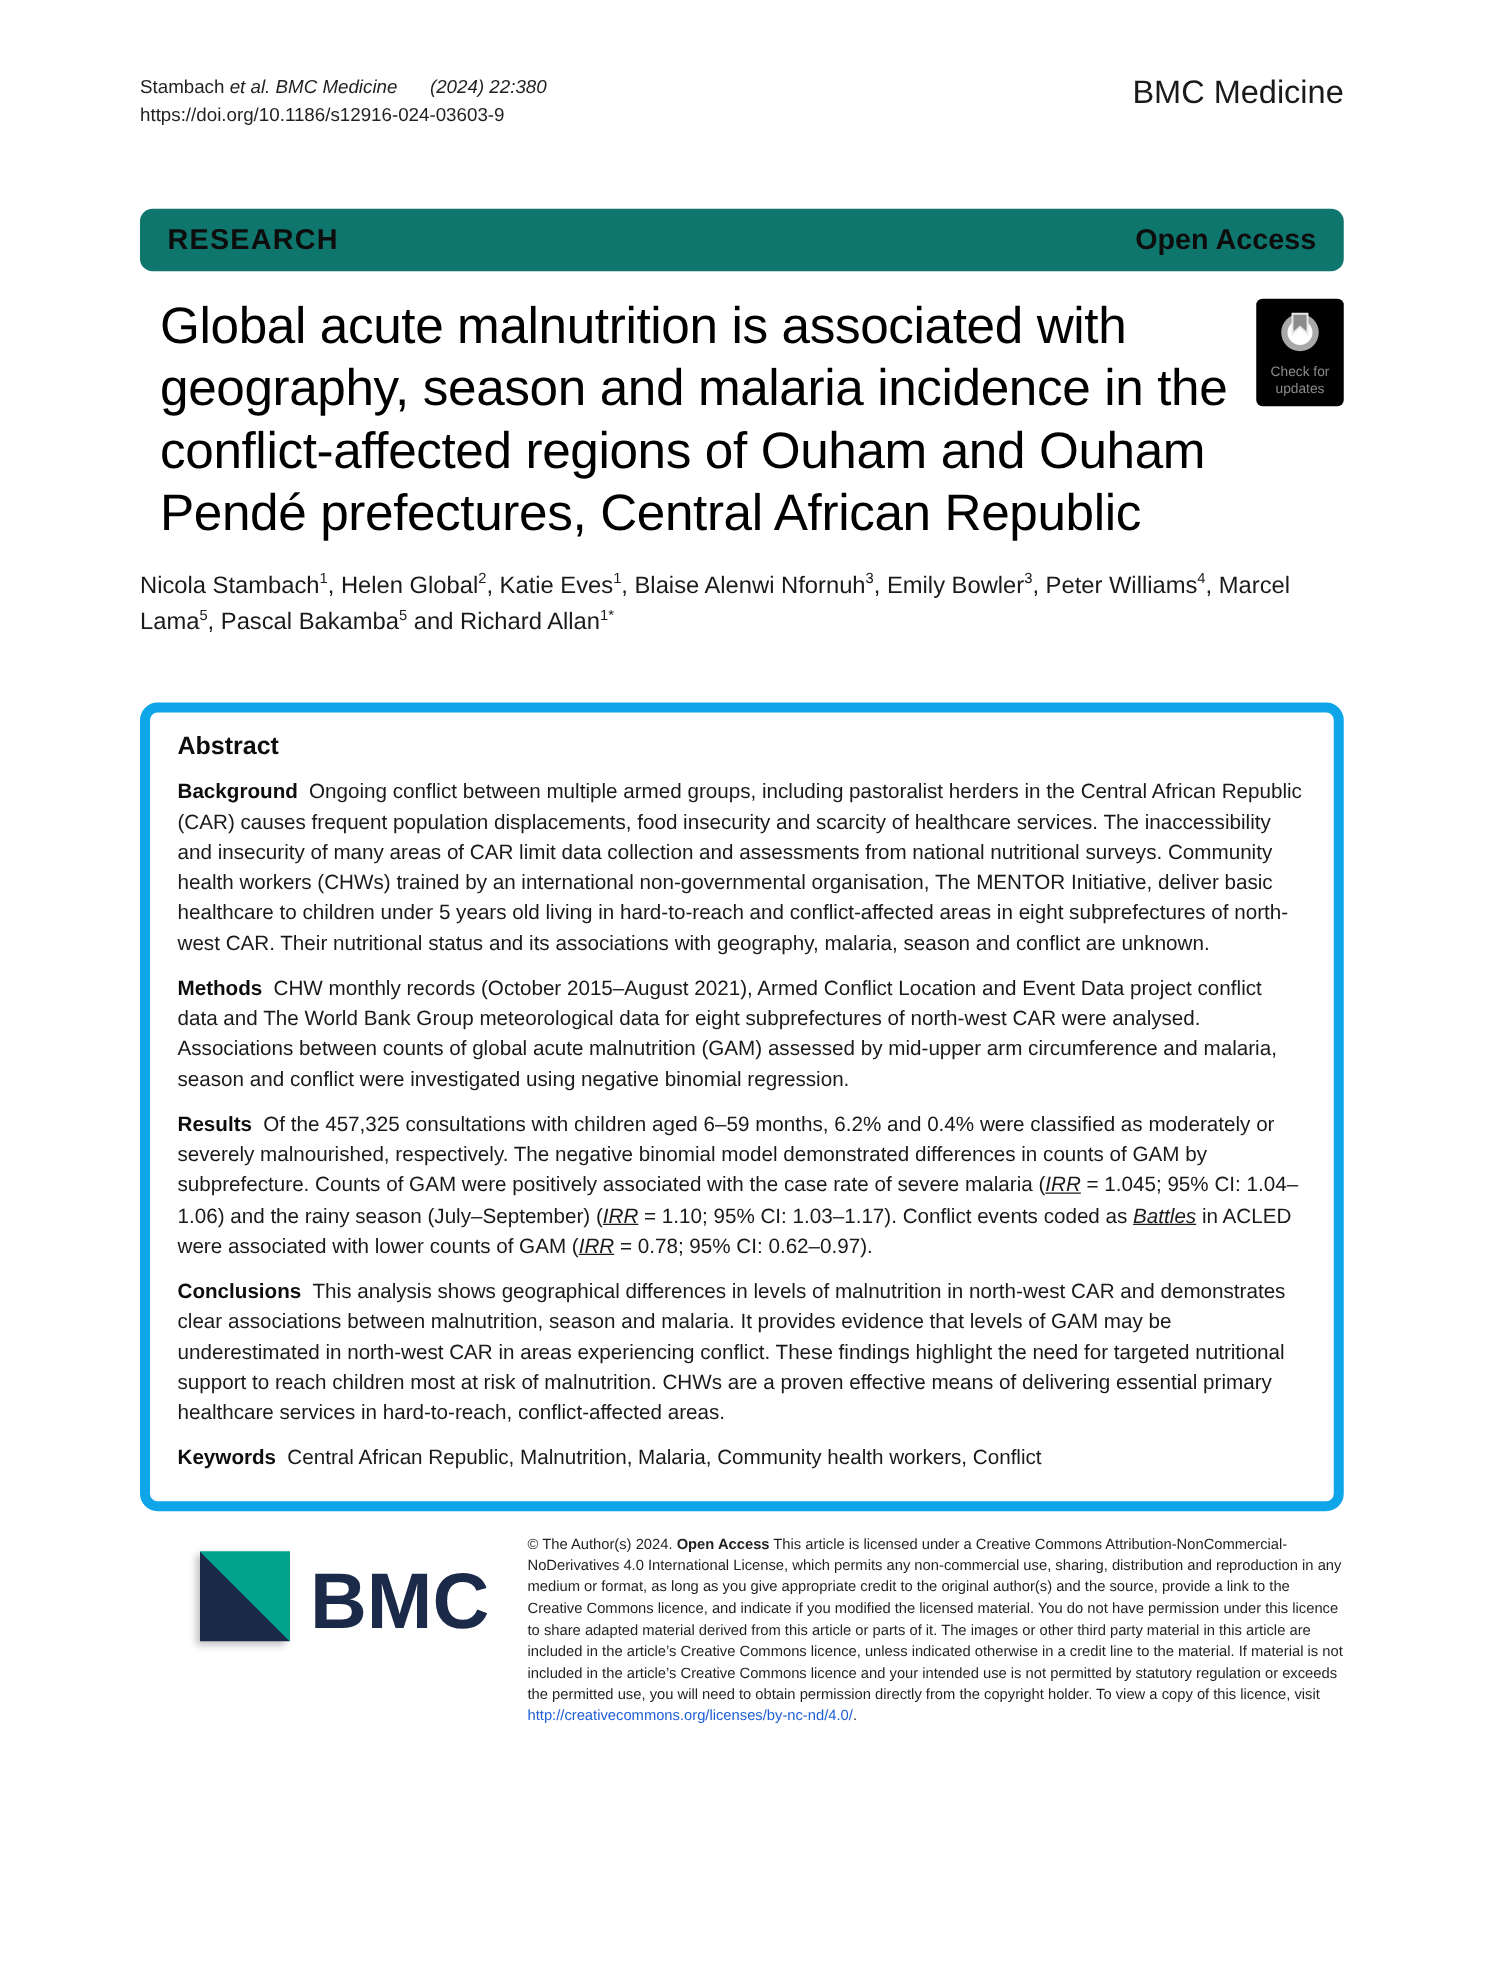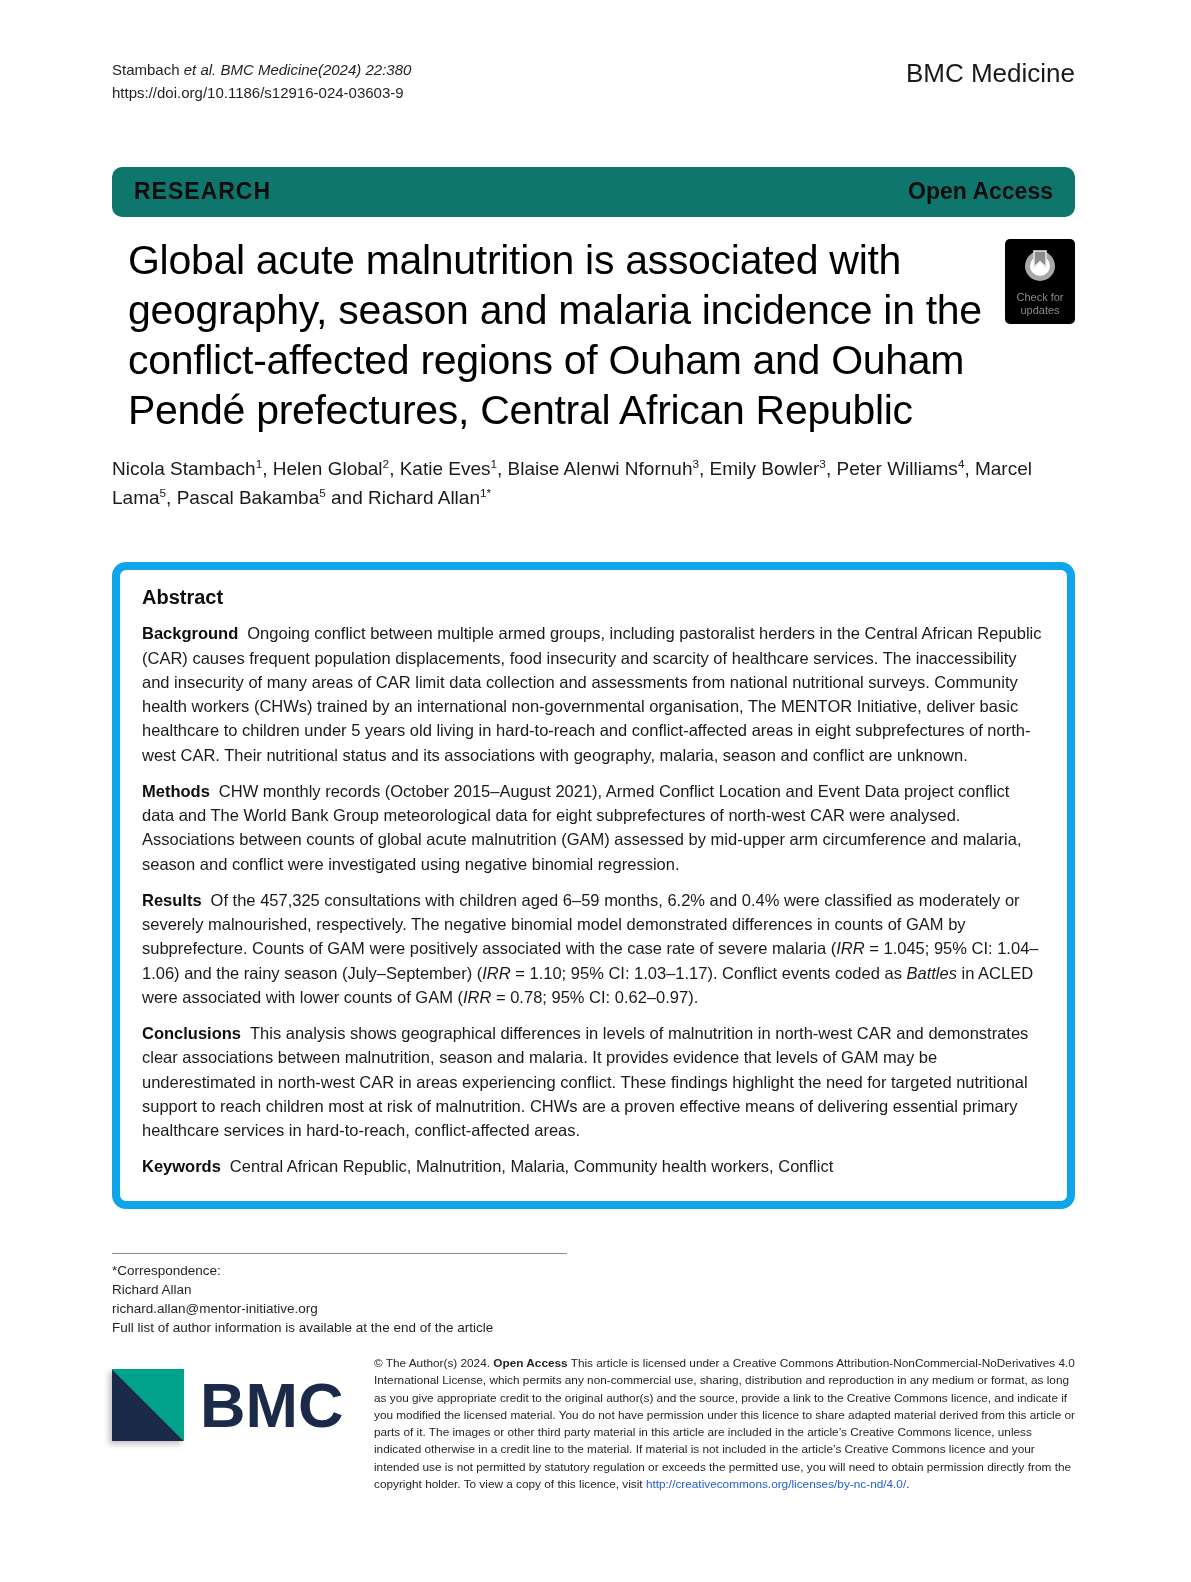--- a/index.html
+++ b/index.html
@@ -14,21 +14,21 @@
     width: 1191px;
     height: 1582px;
     background: #ffffff;
     overflow: hidden;
     padding: 58px 116px 0 112px;
   }
   
   .header-row { display: flex; justify-content: space-between; align-items: flex-start; }
   .citation { font-size: 15px; line-height: 1.55; color: #231f20; }
   .citation .it { font-style: italic; }
-  .citation .issue { font-style: italic; }
+  .citation .issue { font-style: italic; margin-left: 26px; }
   .journal-name { font-size: 26px; color: #1a1a1a; margin-top: 0; }
 
   
   .banner {
     margin-top: 62px;
     height: 50px;
     background: #0f766e;
     border-radius: 10px;
     display: flex;
     align-items: center;
@@ -69,30 +69,30 @@
   .abstract-box {
     margin-top: 50px;
     border: 8px solid #0ea5e9;
     border-radius: 14px;
     padding: 16px 22px 20px;
   }
   .abstract-title { font-size: 20px; font-weight: bold; margin-bottom: 12px; color: #0d0d0d; }
   .abs-para { font-size: 16.5px; line-height: 1.47; margin-bottom: 12px; color: #1a1a1a; }
   .abs-para:last-child { margin-bottom: 2px; }
   .abs-label { font-weight: bold; margin-right: 9px; color: #0d0d0d; }
-  .abs-para .it { font-style: italic; }
+  .abs-para .it { font-style: italic; text-decoration: underline; }
 
   
   .correspondence { margin-top: 44px; }
   .corr-rule { width: 455px; border-top: 1px solid #8a8a8a; margin-bottom: 7px; }
   .corr-line { font-size: 13.5px; line-height: 1.42; color: #231f20; }
 
   
   .footer { margin-top: 18px; display: flex; align-items: flex-start; }
-  .bmc-logo { display: flex; align-items: center; margin-top: 14px; width: 243px; flex: 0 0 243px; }
+  .bmc-logo { display: flex; align-items: flex-end; margin-top: 14px; width: 243px; flex: 0 0 243px; margin-left: 48px; }
   .logo-square {
     width: 72px; height: 72px;
     background: linear-gradient(to bottom left, #00a28a 50%, #1b2a49 50.5%);
     box-shadow: -3px 3px 6px rgba(0,0,0,0.25);
   }
   .logo-word {
     font-size: 63px;
     font-weight: bold;
     color: #1b2a49;
     letter-spacing: 0px;
@@ -155,27 +155,20 @@
 
     <p class="abs-para">
       <span class="abs-label">Conclusions</span><span><span>This analysis shows geographical differences in levels of malnutrition in north-west CAR and demonstrates clear associations between malnutrition, season and malaria. It provides evidence that levels of GAM may be underestimated in north-west CAR in areas experiencing conflict. These findings highlight the need for targeted nutritional support to reach children most at risk of malnutrition. CHWs are a proven effective means of delivering essential primary healthcare services in hard-to-reach, conflict-affected areas.</span></span>
     </p>
 
     <p class="abs-para">
       <span class="abs-label">Keywords</span><span><span>Central African Republic, Malnutrition, Malaria, Community health workers, Conflict</span></span>
     </p>
   </div>
 
-  <div class="correspondence">
-    <div class="corr-rule"></div>
-    <div class="corr-line">*Correspondence:</div>
-    <div class="corr-line">Richard Allan</div>
-    <div class="corr-line">richard.allan@mentor-initiative.org</div>
-    <div class="corr-line">Full list of author information is available at the end of the article</div>
-  </div>
 
   <div class="footer">
     <div class="bmc-logo">
       <div class="logo-square"></div>
       <div class="logo-word">BMC</div>
     </div>
     <p class="license"><span>© The Author(s) 2024. </span><span class="bd">Open Access</span><span> This article is licensed under a Creative Commons Attribution-NonCommercial-NoDerivatives 4.0 International License, which permits any non-commercial use, sharing, distribution and reproduction in any medium or format, as long as you give appropriate credit to the original author(s) and the source, provide a link to the Creative Commons licence, and indicate if you modified the licensed material. You do not have permission under this licence to share adapted material derived from this article or parts of it. The images or other third party material in this article are included in the article’s Creative Commons licence, unless indicated otherwise in a credit line to the material. If material is not included in the article’s Creative Commons licence and your intended use is not permitted by statutory regulation or exceeds the permitted use, you will need to obtain permission directly from the copyright holder. To view a copy of this licence, visit </span><span class="link">http://creativecommons.org/licenses/by-nc-nd/4.0/</span><span>.</span></p>
   </div>
 
 </div>

